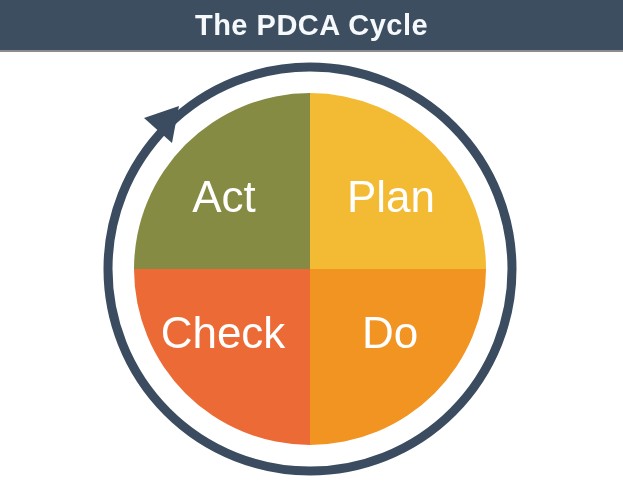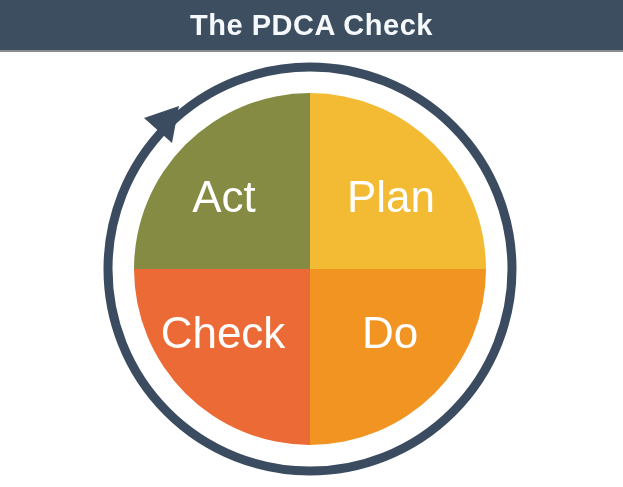--- a/index.html
+++ b/index.html
@@ -42,21 +42,21 @@
     font-size: 44px;
     font-weight: 400;
   }
 </style>
 </head>
 <body>
 
 <div class="page">
 
   <div class="header" style="background:#3D4E61;">
-    <div class="header-title">The PDCA Check</div>
+    <div class="header-title">The PDCA Cycle</div>
   </div>
 
   <div class="diagram-wrap">
     <svg width="623" height="435" viewBox="0 0 623 435">
 
       <path d="M310,217 L310,41 A176,176 0 0 0 134,217 Z" fill="#858B42"></path>
 
       <path d="M310,217 L310,41 A176,176 0 0 1 486,217 Z" fill="#F3BB33"></path>
 
       <path d="M310,217 L134,217 A176,176 0 0 0 310,393 Z" fill="#EC6A35"></path>

